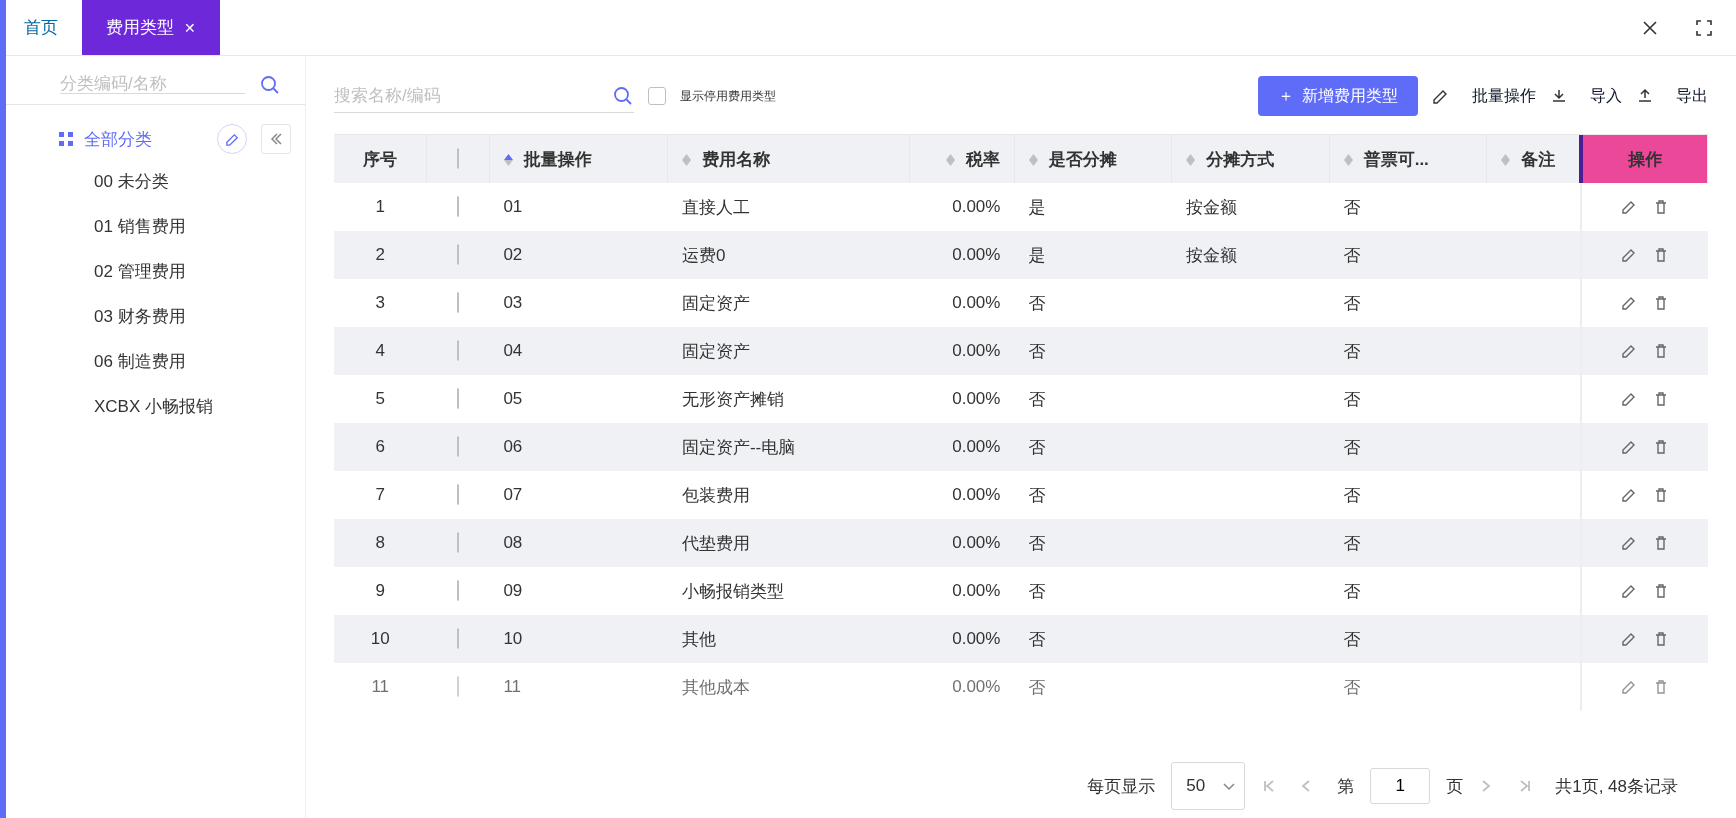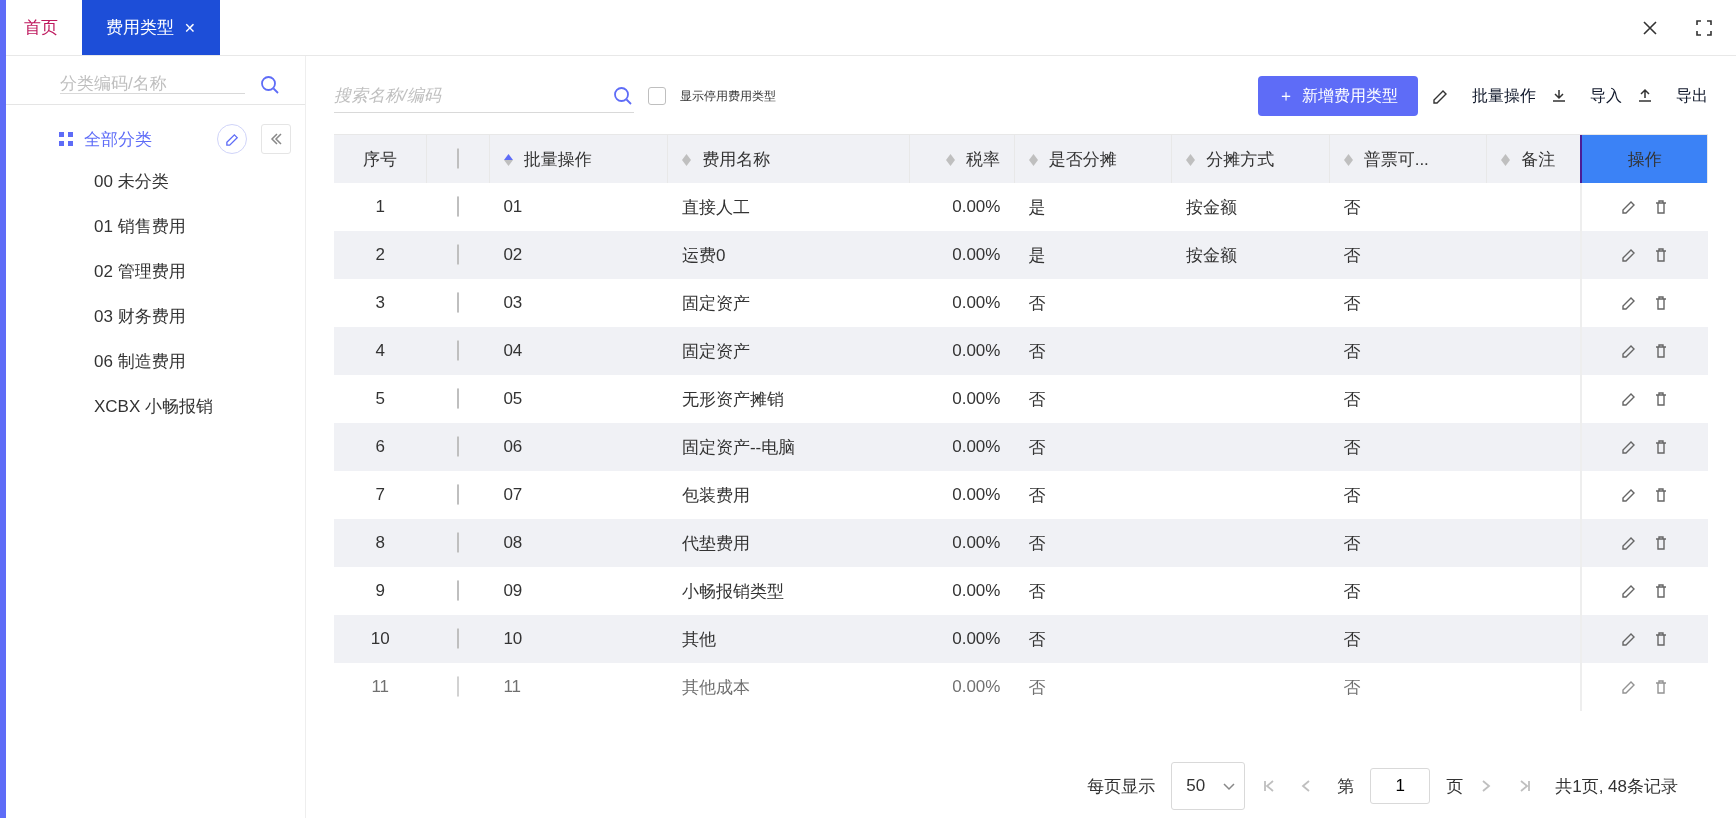--- a/index.html
+++ b/index.html
@@ -1,21 +1,21 @@
 <!DOCTYPE html>
 <html><head>
 <meta charset="utf-8">
 <style>
 * { box-sizing: border-box; margin: 0; padding: 0; }
 body { font-family: "Microsoft YaHei", -apple-system, sans-serif; font-size: 14px; color: #333; background: #fff; width: 1736px; height: 818px; overflow: hidden; position: relative; }
 
 
 .tabs-bar { display: flex; align-items: stretch; height: 56px; border-bottom: 1px solid #e8e8e8; background: #fff; }
-.tab { display: flex; align-items: center; padding: 0 24px; font-size: 17px; cursor: pointer; position: relative; color: #be185d; }
-.tab.active { background: #1d4ed8; color: #fff; }
+.tab { display: flex; align-items: center; padding: 0 24px; font-size: 17px; cursor: pointer; position: relative; color: #0369a1; }
+.tab.active { background: #6d28d9; color: #fff; }
 .tab .close-x { margin-left: 10px; font-size: 14px; }
 .tabs-right { margin-left: auto; display: flex; align-items: center; padding-right: 14px; gap: 18px; }
 .tabs-right .icon-btn { width: 36px; height: 36px; display: flex; align-items: center; justify-content: center; cursor: pointer; color: #333; }
 
 
 .body-wrap { display: flex; height: calc(818px - 56px); }
 
 
 .sidebar { width: 300px; padding: 18px 0 0 0; border-right: 1px solid #eee; position: relative; margin-left: 6px; }
 .side-search { display: flex; align-items: center; padding: 0 18px 10px 54px; border-bottom: 1px solid #e5e5e5; margin: 0 0 14px 0; position: relative; }
@@ -30,56 +30,56 @@
 .root-row .edit-circle { margin-left: auto; width: 30px; height: 30px; border: 1px solid #d0d4f9; border-radius: 50%; display: flex; align-items: center; justify-content: center; color: #5e6cf7; cursor: pointer; margin-right: 8px; }
 .collapse-toggle { width: 30px; height: 30px; border: 1px solid #e5e5e5; border-radius: 3px; display: flex; align-items: center; justify-content: center; color: #888; cursor: pointer; margin-left: 6px; }
 .tree-item { height: 45px; display: flex; align-items: center; padding-left: 74px; font-size: 17px; color: #333; cursor: pointer; }
 
 
 .main { flex: 1; padding: 20px 28px 0 28px; display: flex; flex-direction: column; min-width: 0; }
 
 
 .toolbar { display: flex; align-items: center; gap: 14px; margin-bottom: 18px; }
 .tl-search { display: flex; align-items: center; border-bottom: 1px solid #d9d9d9; width: 300px; height: 34px; position: relative; }
-.tl-search input { border: none; outline: none; font-size: 17px; width: 100%; background: transparent; font-style: italic; }
+.tl-search input { border: none; outline: none; font-size: 17px; width: 100%; background: transparent; }
 .tl-search input::placeholder { color: #bfbfbf; }
 .tl-search .search-ic2 { color: #5e6cf7; }
 .chk { width: 18px; height: 18px; border: 1px solid #bfbfbf; border-radius: 3px; background: #fff; cursor: pointer; flex-shrink: 0; }
 .chk-label { font-size: 12px; color: #333; }
 .spacer { flex: 1; }
 .prim-btn { background: #5e6cf7; color: #fff; border: none; border-radius: 4px; height: 40px; padding: 0 20px; font-size: 16px; cursor: pointer; display: flex; align-items: center; gap: 8px; }
 .tool-action { display: flex; align-items: center; gap: 22px; font-size: 16px; color: #0f172a; cursor: pointer; }
 .tool-action svg { width: 18px; height: 18px; }
 
 
 .table-wrap { flex: 1; overflow: hidden; position: relative; border-top: 1px solid #e8e8e8; }
 .table-scroll { overflow-x: auto; overflow-y: auto; height: 100%; }
 table { border-collapse: collapse; width: 100%; min-width: 1370px; }
-th { background: #f0f1f5; height: 48px; font-weight: 400; font-size: 17px; border-right: 1px solid #e8e8e8; padding: 0 14px; text-align: left; white-space: nowrap; }
+th { background: #f0f1f5; height: 48px; font-weight: 700; font-size: 17px; border-right: 1px solid #e8e8e8; padding: 0 14px; text-align: left; white-space: nowrap; }
 th.center, td.center { text-align: center; }
 th .sort { display: inline-flex; flex-direction: column; margin-right: 6px; vertical-align: middle; line-height: 6px; }
 th .sort svg { width: 9px; height: 6px; }
 th .sort .up { fill: #5e6cf7; }
 th .sort .down { fill: #bfbfbf; }
 th .sort.neutral .up { fill: #bfbfbf; }
 td { height: 48px; font-size: 17px; padding: 0 14px; white-space: nowrap; }
 tbody tr:nth-child(even) { background: #f0f1f5; }
 tbody tr:last-child td { opacity: 0.7; }
 .col-seq { width: 88px; }
 .col-chk { width: 60px; }
 .col-code { width: 170px; }
 .col-name { width: 230px; }
 .col-rate { width: 100px; text-align: right; }
 td.col-rate { text-align: right; }
 .col-share { width: 150px; }
 .col-method { width: 150px; }
 .col-ticket { width: 150px; }
 .col-remark { width: 90px; }
 .col-op { width: 120px; text-align: center; position: sticky; right: 0; background: inherit; }
-th.col-op { background: #3b82f6; border-left: 2px solid #4c1d95; }
+th.col-op { background: #ec4899; border-left: 4px solid #4c1d95; }
 tbody tr td.col-op { background: #fff; border-left: 2px solid #eee; }
 tbody tr:nth-child(even) td.col-op { background: #f0f1f5; }
 .row-ops { display: flex; gap: 14px; justify-content: center; color: #666; }
 .row-ops span { cursor: pointer; }
 
 
 .pager { display: flex; align-items: center; justify-content: flex-end; gap: 16px; height: 64px; padding-right: 30px; font-size: 17px; color: #333; }
 .pager .sel { height: 48px; border: 1px solid #d9d9d9; border-radius: 3px; padding: 0 30px 0 14px; display: flex; align-items: center; position: relative; min-width: 74px; cursor: pointer; }
 .pager .sel .chev { position: absolute; right: 8px; top: 50%; transform: translateY(-50%); }
 .pager .navbtn { color: #bfbfbf; cursor: pointer; width: 22px; text-align: center; }

